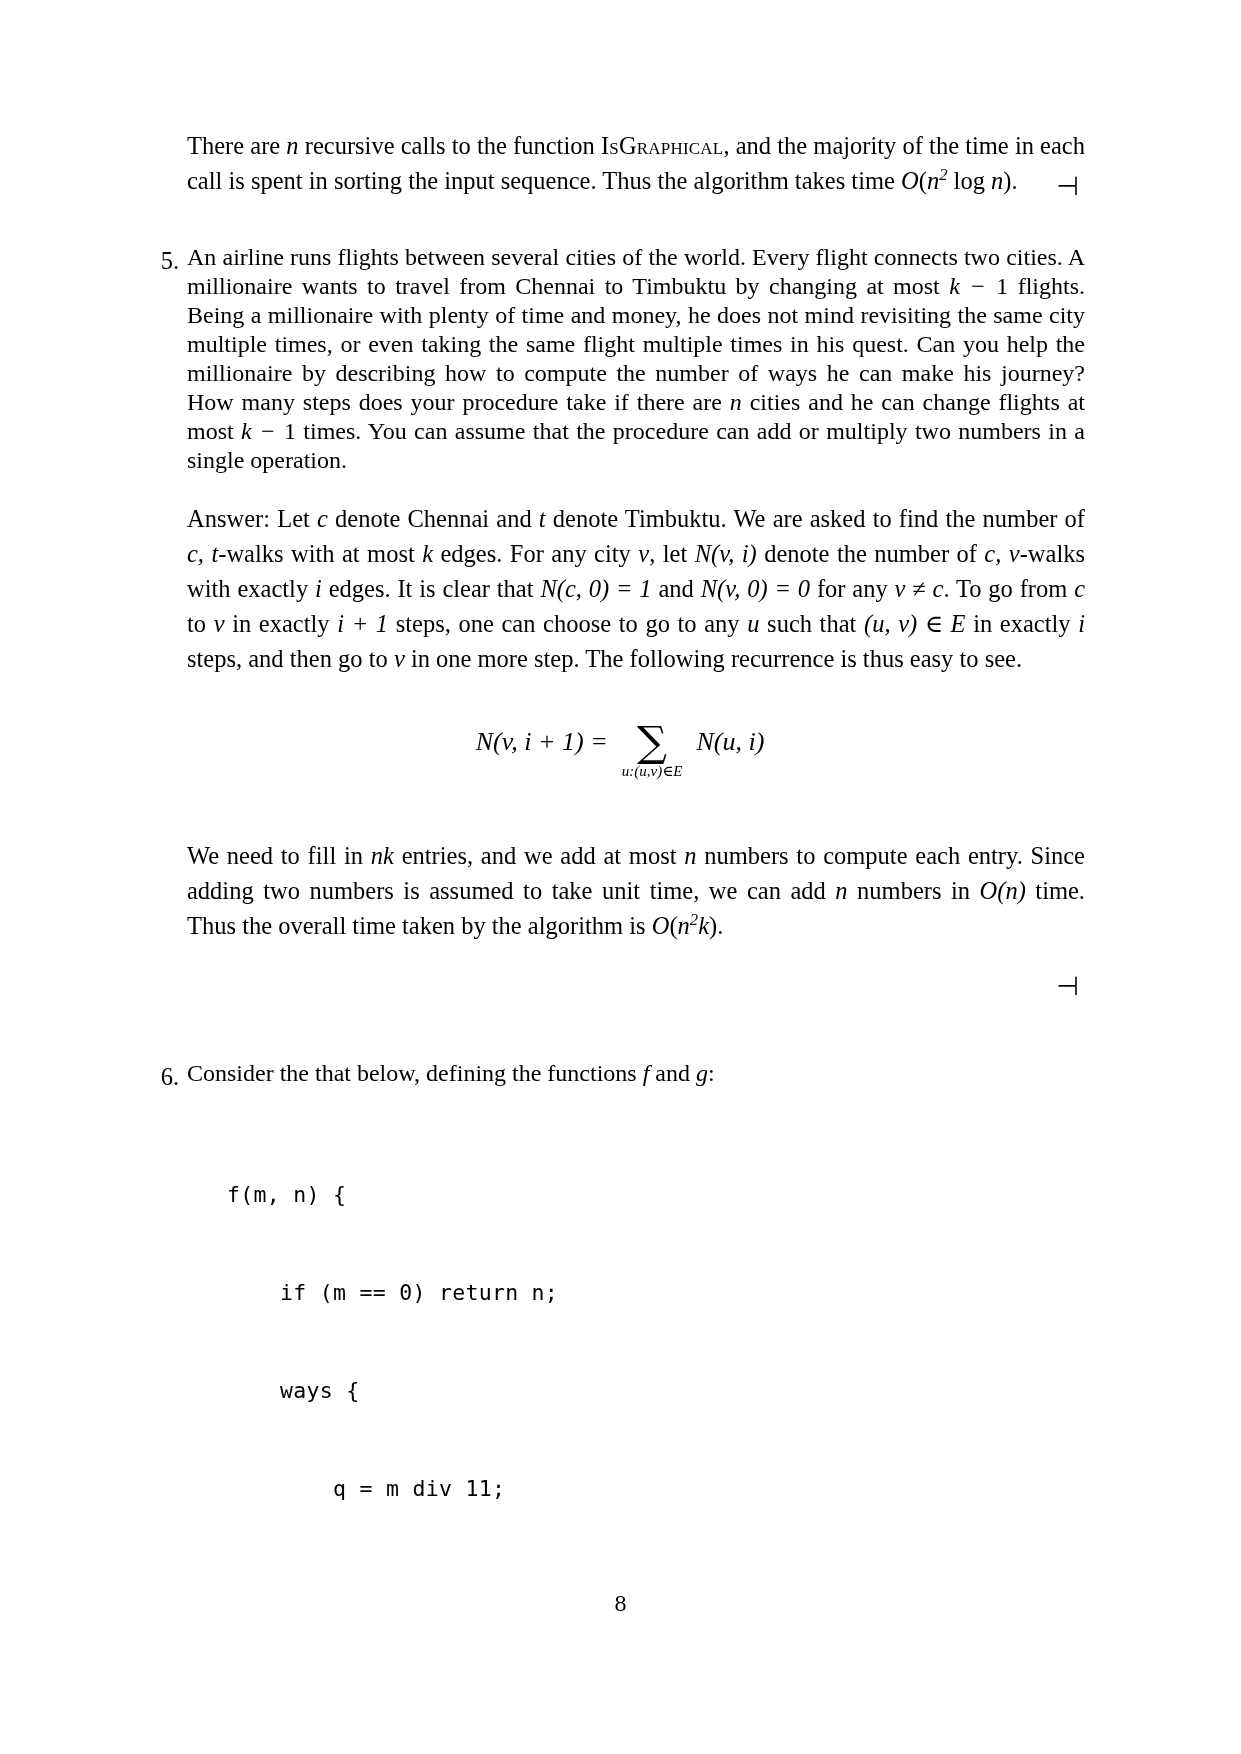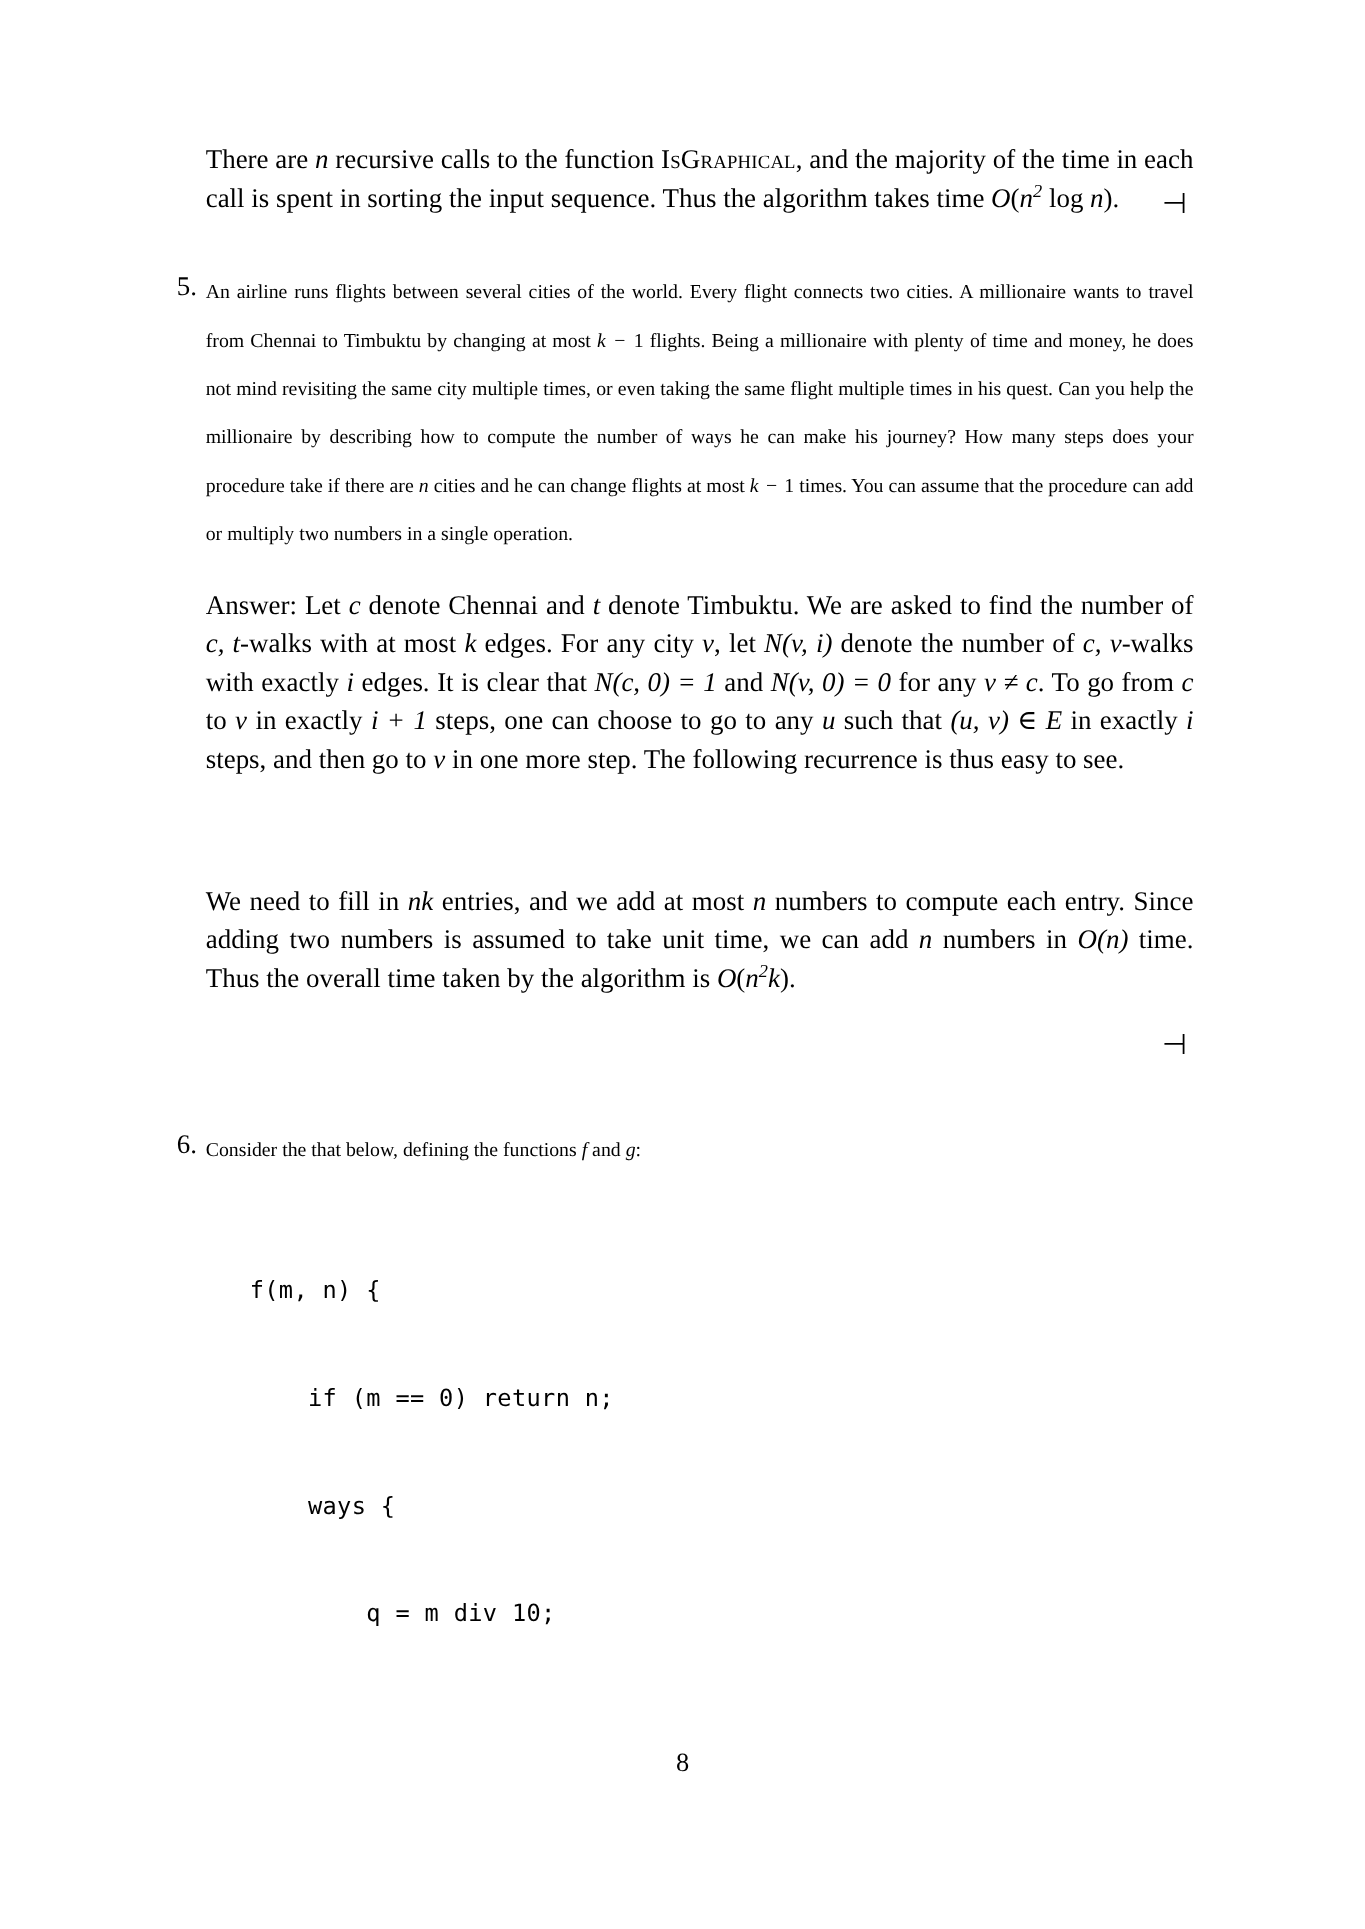--- a/index.html
+++ b/index.html
@@ -56,22 +56,22 @@
   .item-num {
     position: absolute;
     left: -10px;
     top: 0;
     width: 34px;
     text-align: right;
     font-size: 24.5px;
     line-height: 35px;
   }
   .item-body {
-    font-size: 18px;
-    line-height: 44px;
+    font-size: 24px;
+    line-height: 29px;
     text-align: justify;
     text-justify: inter-word;
   }
 
   
   .mi {                 
     font-family: "Liberation Serif", "DejaVu Serif", serif;
     font-style: italic;
   }
   .mn, .mo {
@@ -187,20 +187,23 @@
     </div>
 
     <div class="gap-md"></div>
 
     <div class="para cont-para">
       <span class="bold">Answer:</span><span> Let </span><span class="mi">c</span><span> denote Chennai and </span><span class="mi">t</span><span> denote Timbuktu. We are asked to find the number of </span><span class="mi">c, t</span><span>-walks with at most </span><span class="mi">k</span><span> edges. For any city </span><span class="mi">v</span><span>, let </span><span class="mi">N(v, i)</span><span> denote the number of </span><span class="mi">c, v</span><span>-walks with exactly </span><span class="mi">i</span><span> edges. It is clear that </span><span class="mi">N(c, 0) = 1</span><span> and </span><span class="mi">N(v, 0) = 0</span><span> for any </span><span class="mi">v ≠ c</span><span>. To go from </span><span class="mi">c</span><span> to </span><span class="mi">v</span><span> in exactly </span><span class="mi">i + 1</span><span> steps, one can choose to go to any </span><span class="mi">u</span><span> such that </span><span class="mi">(u, v) ∈ E</span><span> in exactly </span><span class="mi">i</span><span> steps, and then go to </span><span class="mi">v</span><span> in one more step. The following recurrence is thus easy to see.</span>
     </div>
 
     <div class="gap-lg"></div>
 
+    <div class="display-eq">
+      <span class="eq-lhs mi">N(v, i + 1) =</span><span class="sumwrap"><span class="sumsym">∑</span><span class="sublim mi">u:(u,v)∈E</span></span><span class="eq-rhs mi">N(u, i)</span>
+    </div>
 
     <div class="gap-lg"></div>
 
 
     <div class="gap-sm"></div>
 
     <div class="para cont-para">
       <span>We need to fill in </span><span class="mi">nk</span><span> entries, and we add at most </span><span class="mi">n</span><span> numbers to compute each entry. Since adding two numbers is assumed to take unit time, we can add </span><span class="mi">n</span><span> numbers in </span><span class="mi">O(n)</span><span> time. Thus the overall time taken by the algorithm is </span><span class="mi">O</span><span class="mn">(</span><span class="mi">n</span><sup class="mexp">2</sup><span class="mi">k</span><span class="mn">).</span>
     </div>
 
@@ -218,21 +221,21 @@
         <span>Consider the that below, defining the functions </span><span class="mi">f</span><span> and </span><span class="mi">g</span><span>:</span>
       </div>
     </div>
 
     <div class="gap-md"></div>
 
     <div class="code">
       <div>f(m, n) {</div>
       <div>    if (m == 0) return n;</div>
       <div>    ways {</div>
-      <div>        q = m div 10;</div>
+      <div>        q = m div 11;</div>
       
       
       
       
       
       
       
       
       
     </div>

